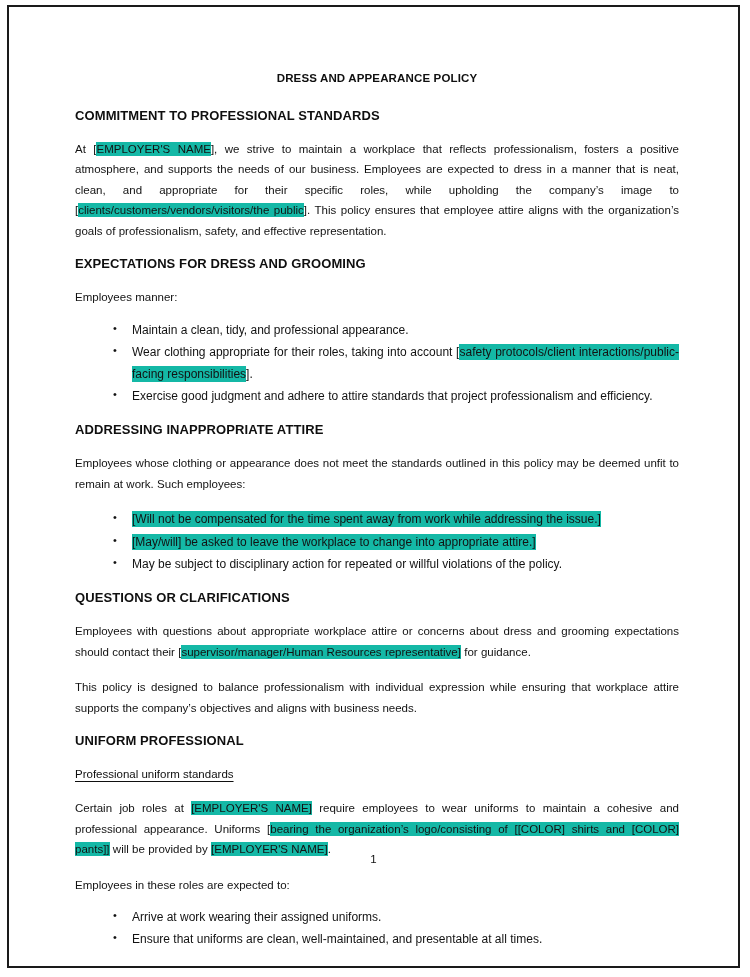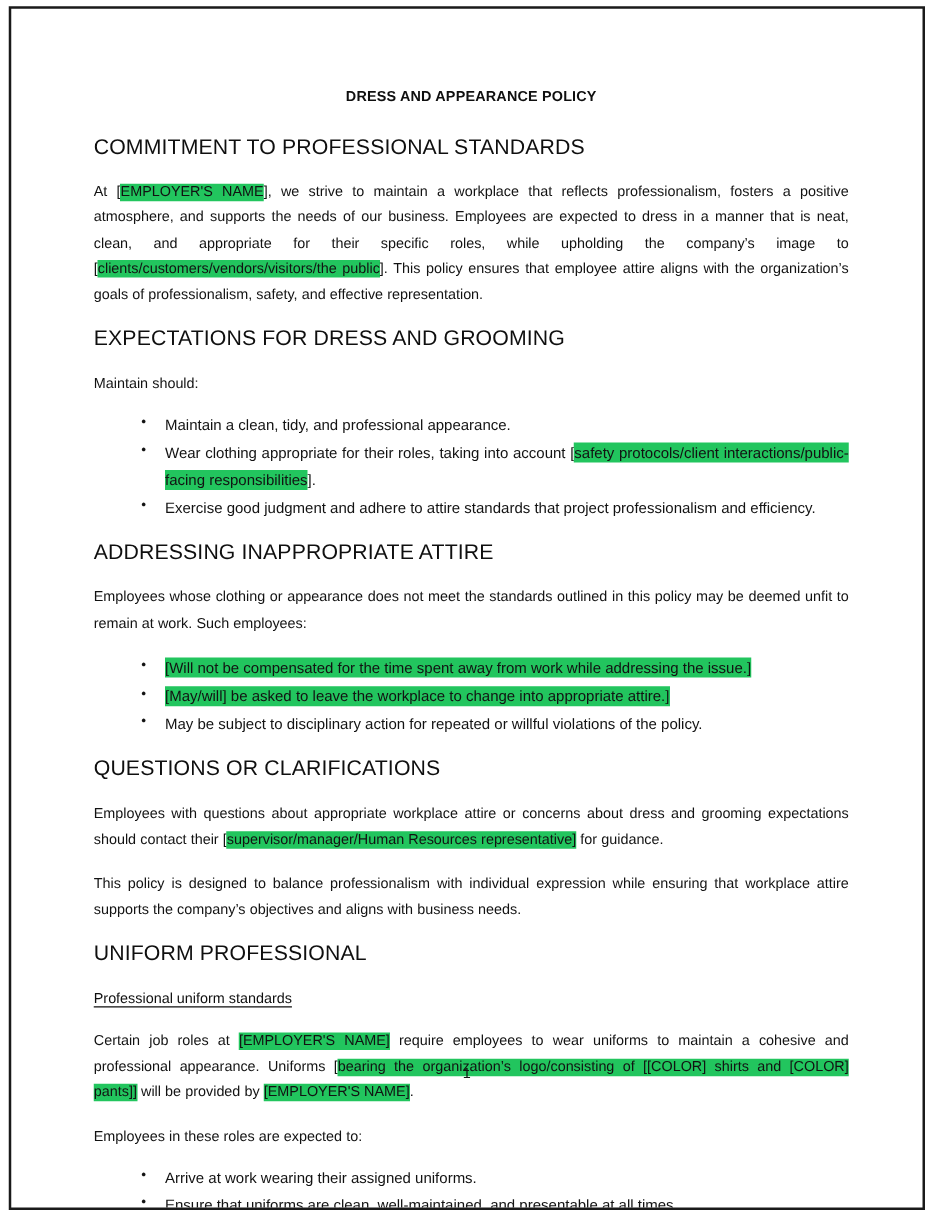--- a/index.html
+++ b/index.html
@@ -37,22 +37,22 @@
   .doc-title {
     text-align: center;
     font-weight: bold;
     font-size: 11.5px;
     letter-spacing: 0.15px;
     color: #0f0f0f;
     margin: 0 0 24px 0;
   }
 
   .section-heading {
-    font-weight: normal;
-    font-size: 17px;
+    font-weight: bold;
+    font-size: 13px;
     letter-spacing: 0.1px;
     color: #0f0f0f;
     margin: 0 0 16px 0;
   }
 
   .sub-heading {
     font-weight: normal;
     font-size: 11.5px;
     color: #0f0f0f;
     text-decoration: underline;
@@ -95,21 +95,21 @@
     content: "\2022";
     position: absolute;
     left: 38px;
     top: -1px;
     font-size: 11px;
     color: #121212;
   }
   .bullet-list li.no-justify { text-align: left; }
 
   .hl {
-    background-color: #22c55e;
+    background-color: #14b8a6;
     padding: 1px 0 1px 0;
     box-decoration-break: clone;
     -webkit-box-decoration-break: clone;
   }
 
   .page-number {
     position: absolute;
     left: 0;
     right: 0;
     top: 846px;
@@ -126,21 +126,21 @@
   <div class="page-body">
 
     <div class="doc-title">DRESS AND APPEARANCE POLICY</div>
 
     <div class="section-heading">COMMITMENT TO PROFESSIONAL STANDARDS</div>
 
     <p class="para"><span>At [</span><span class="hl">EMPLOYER'S NAME</span><span>], we strive to maintain a workplace that reflects professionalism, fosters a positive atmosphere, and supports the needs of our business. Employees are expected to dress in a manner that is neat, clean, and appropriate for their specific roles, while upholding the company’s image to [</span><span class="hl">clients/customers/vendors/visitors/the public</span><span>]. This policy ensures that employee attire aligns with the organization’s goals of professionalism, safety, and effective representation.</span></p>
 
     <div class="section-heading">EXPECTATIONS FOR DRESS AND GROOMING</div>
 
-    <p class="para lead-in">Maintain should:</p>
+    <p class="para lead-in">Employees manner:</p>
 
     <ul class="bullet-list">
       <li class="no-justify">Maintain a clean, tidy, and professional appearance.</li>
       <li><span>Wear clothing appropriate for their roles, taking into account [</span><span class="hl">safety protocols/client interactions/public-facing responsibilities</span><span>].</span></li>
       <li class="no-justify">Exercise good judgment and adhere to attire standards that project professionalism and efficiency.</li>
     </ul>
 
     <div class="section-heading">ADDRESSING INAPPROPRIATE ATTIRE</div>
 
     <p class="para">Employees whose clothing or appearance does not meet the standards outlined in this policy may be deemed unfit to remain at work. Such employees:</p>

